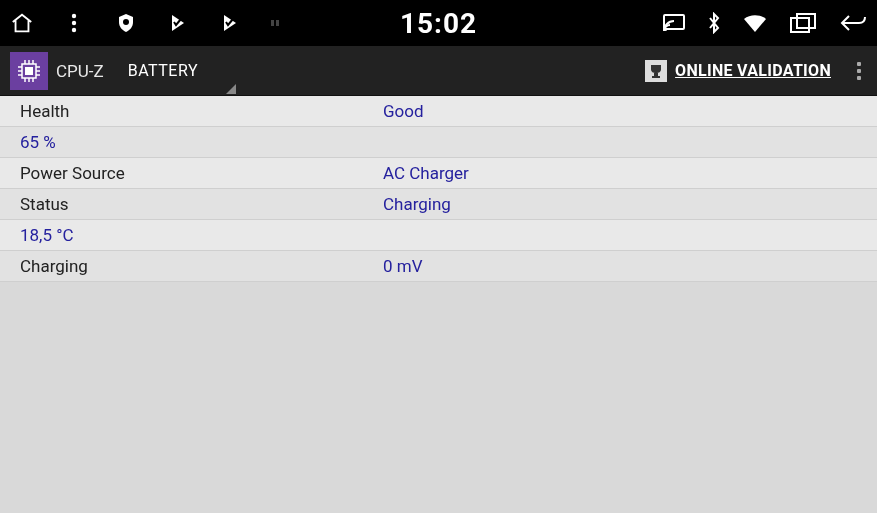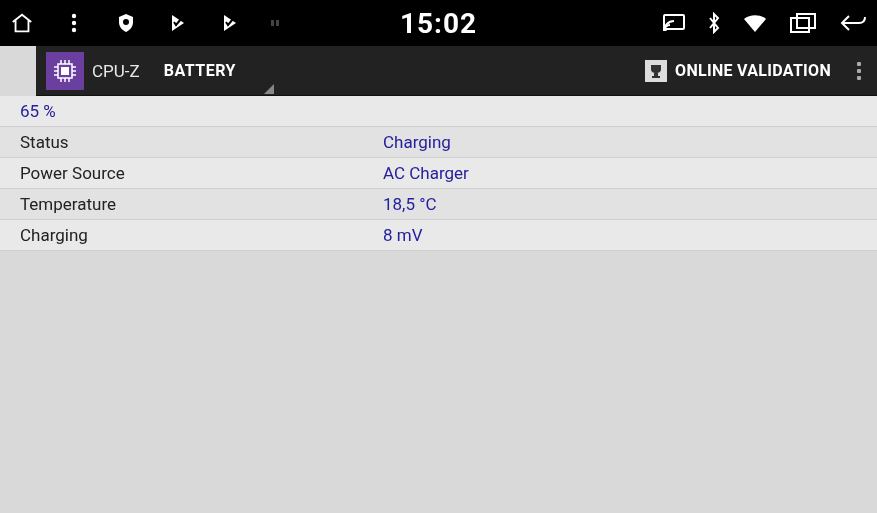--- a/index.html
+++ b/index.html
@@ -19,42 +19,41 @@
   }
   .status-right { margin-left: auto; display: flex; align-items: center; gap: 22px; }
   .status-right .icon-slot { display: flex; align-items: center; justify-content: center; }
   svg { display: block; }
   
   
   .app-bar {
     height: 50px; background: #222; color: #fff;
     display: flex; align-items: center; padding: 0 8px 0 10px;
     border-bottom: 1px solid #111;
-    margin-left: 36px;
   }
   .app-icon {
     width: 38px; height: 38px; background: #6b3fa0;
     display: flex; align-items: center; justify-content: center;
     margin-right: 8px;
   }
   .app-title { font-size: 17px; color: #e8e8e8; margin-right: 18px; }
   .tab-container { position: relative; }
   .tab {
-    font-size: 16px; font-weight: 700; color: #fff; letter-spacing: 0.5px;
+    font-size: 16px; font-weight: 400; color: #fff; letter-spacing: 0.5px;
     padding: 0 6px;
   }
   .spinner-tri {
     position: absolute; right: -32px; bottom: -14px;
     width: 0; height: 0; border-left: 10px solid transparent;
     border-bottom: 10px solid #888;
   }
   .app-right { margin-left: auto; display: flex; align-items: center; gap: 10px; }
   .validate {
     display: flex; align-items: center; gap: 8px;
-    font-size: 16px; font-weight: 700; color: #fff; letter-spacing: 0.3px;
+    font-size: 16px; font-weight: 700; color: #fff; letter-spacing: 0.3px; text-decoration: underline;
   }
   .trophy-box {
     width: 22px; height: 22px; background: #ddd;
     display: flex; align-items: center; justify-content: center;
   }
   .overflow {
     width: 20px; height: 30px; display: flex; flex-direction: column;
     align-items: center; justify-content: center; gap: 3px; margin-left: 8px;
   }
   .overflow .dot { width: 4px; height: 4px; background: #aaa; border-radius: 1px; }
@@ -188,31 +187,34 @@
     <div class="overflow">
       <div class="dot"></div>
         <div class="dot"></div>
         <div class="dot"></div>
     </div>
   </div>
 </div>
 
 <div class="rows" id="rows">
     <div class="row">
+      <div class="label">Health</div>
+      <div class="value">Good</div>
+    </div>
+    <div class="row">
       <div class="value">65 %</div>
+    </div>
+    <div class="row">
+      <div class="label">Power Source</div>
+      <div class="value">AC Charger</div>
     </div>
     <div class="row">
       <div class="label">Status</div>
       <div class="value">Charging</div>
     </div>
     <div class="row">
-      <div class="label">Power Source</div>
-      <div class="value">AC Charger</div>
-    </div>
-    <div class="row">
-      <div class="label">Temperature</div>
       <div class="value">18,5 °C</div>
     </div>
     <div class="row">
       <div class="label">Charging</div>
-      <div class="value">8 mV</div>
+      <div class="value">0 mV</div>
     </div>
   </div>
 
 </body></html>

